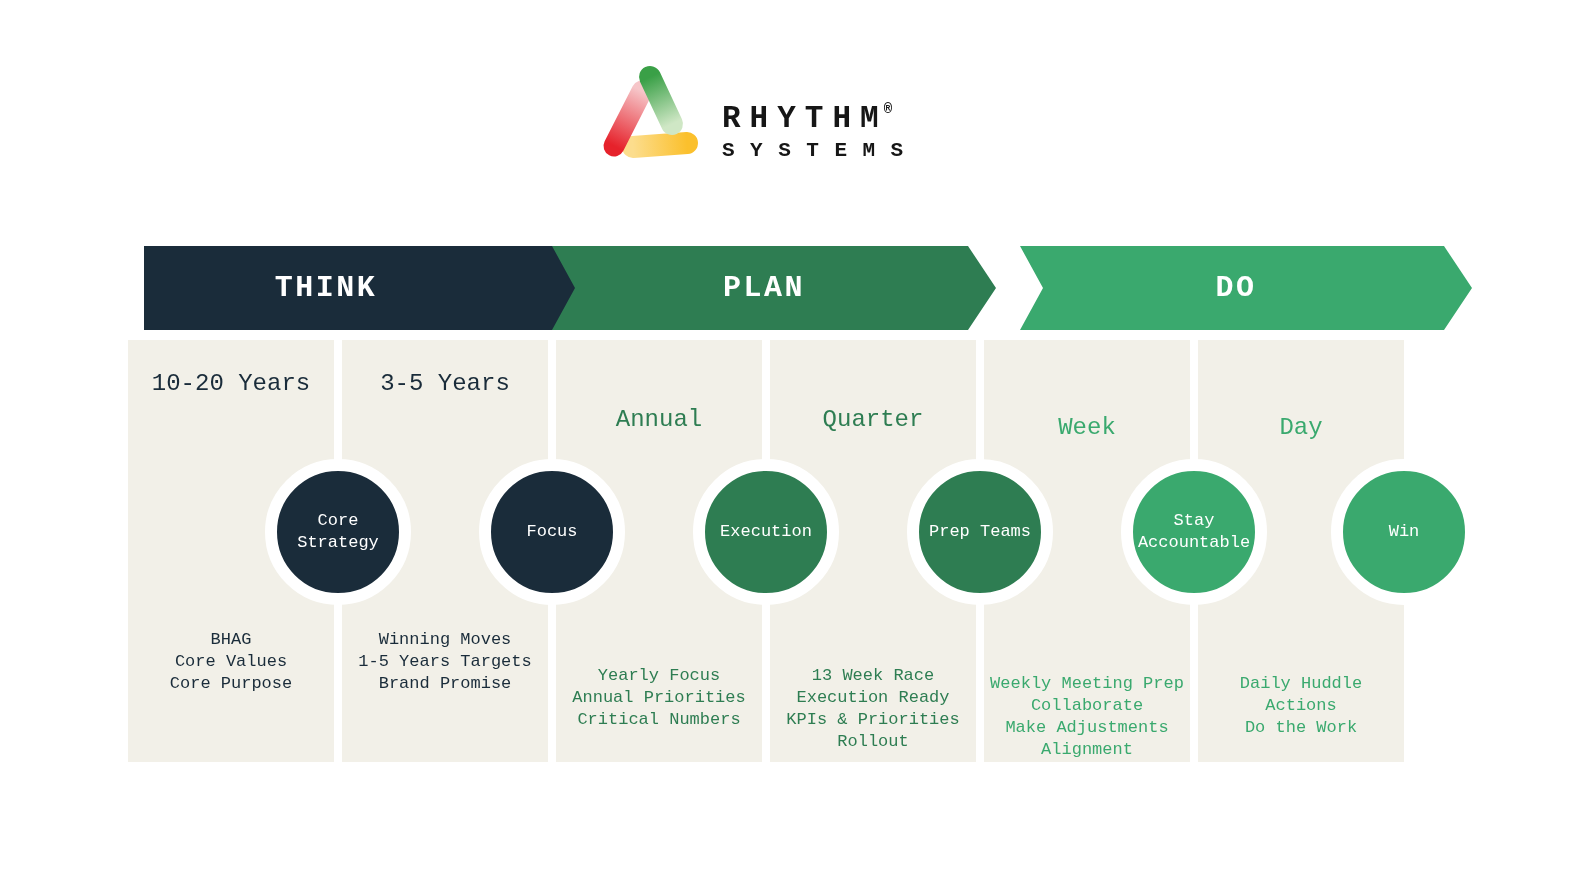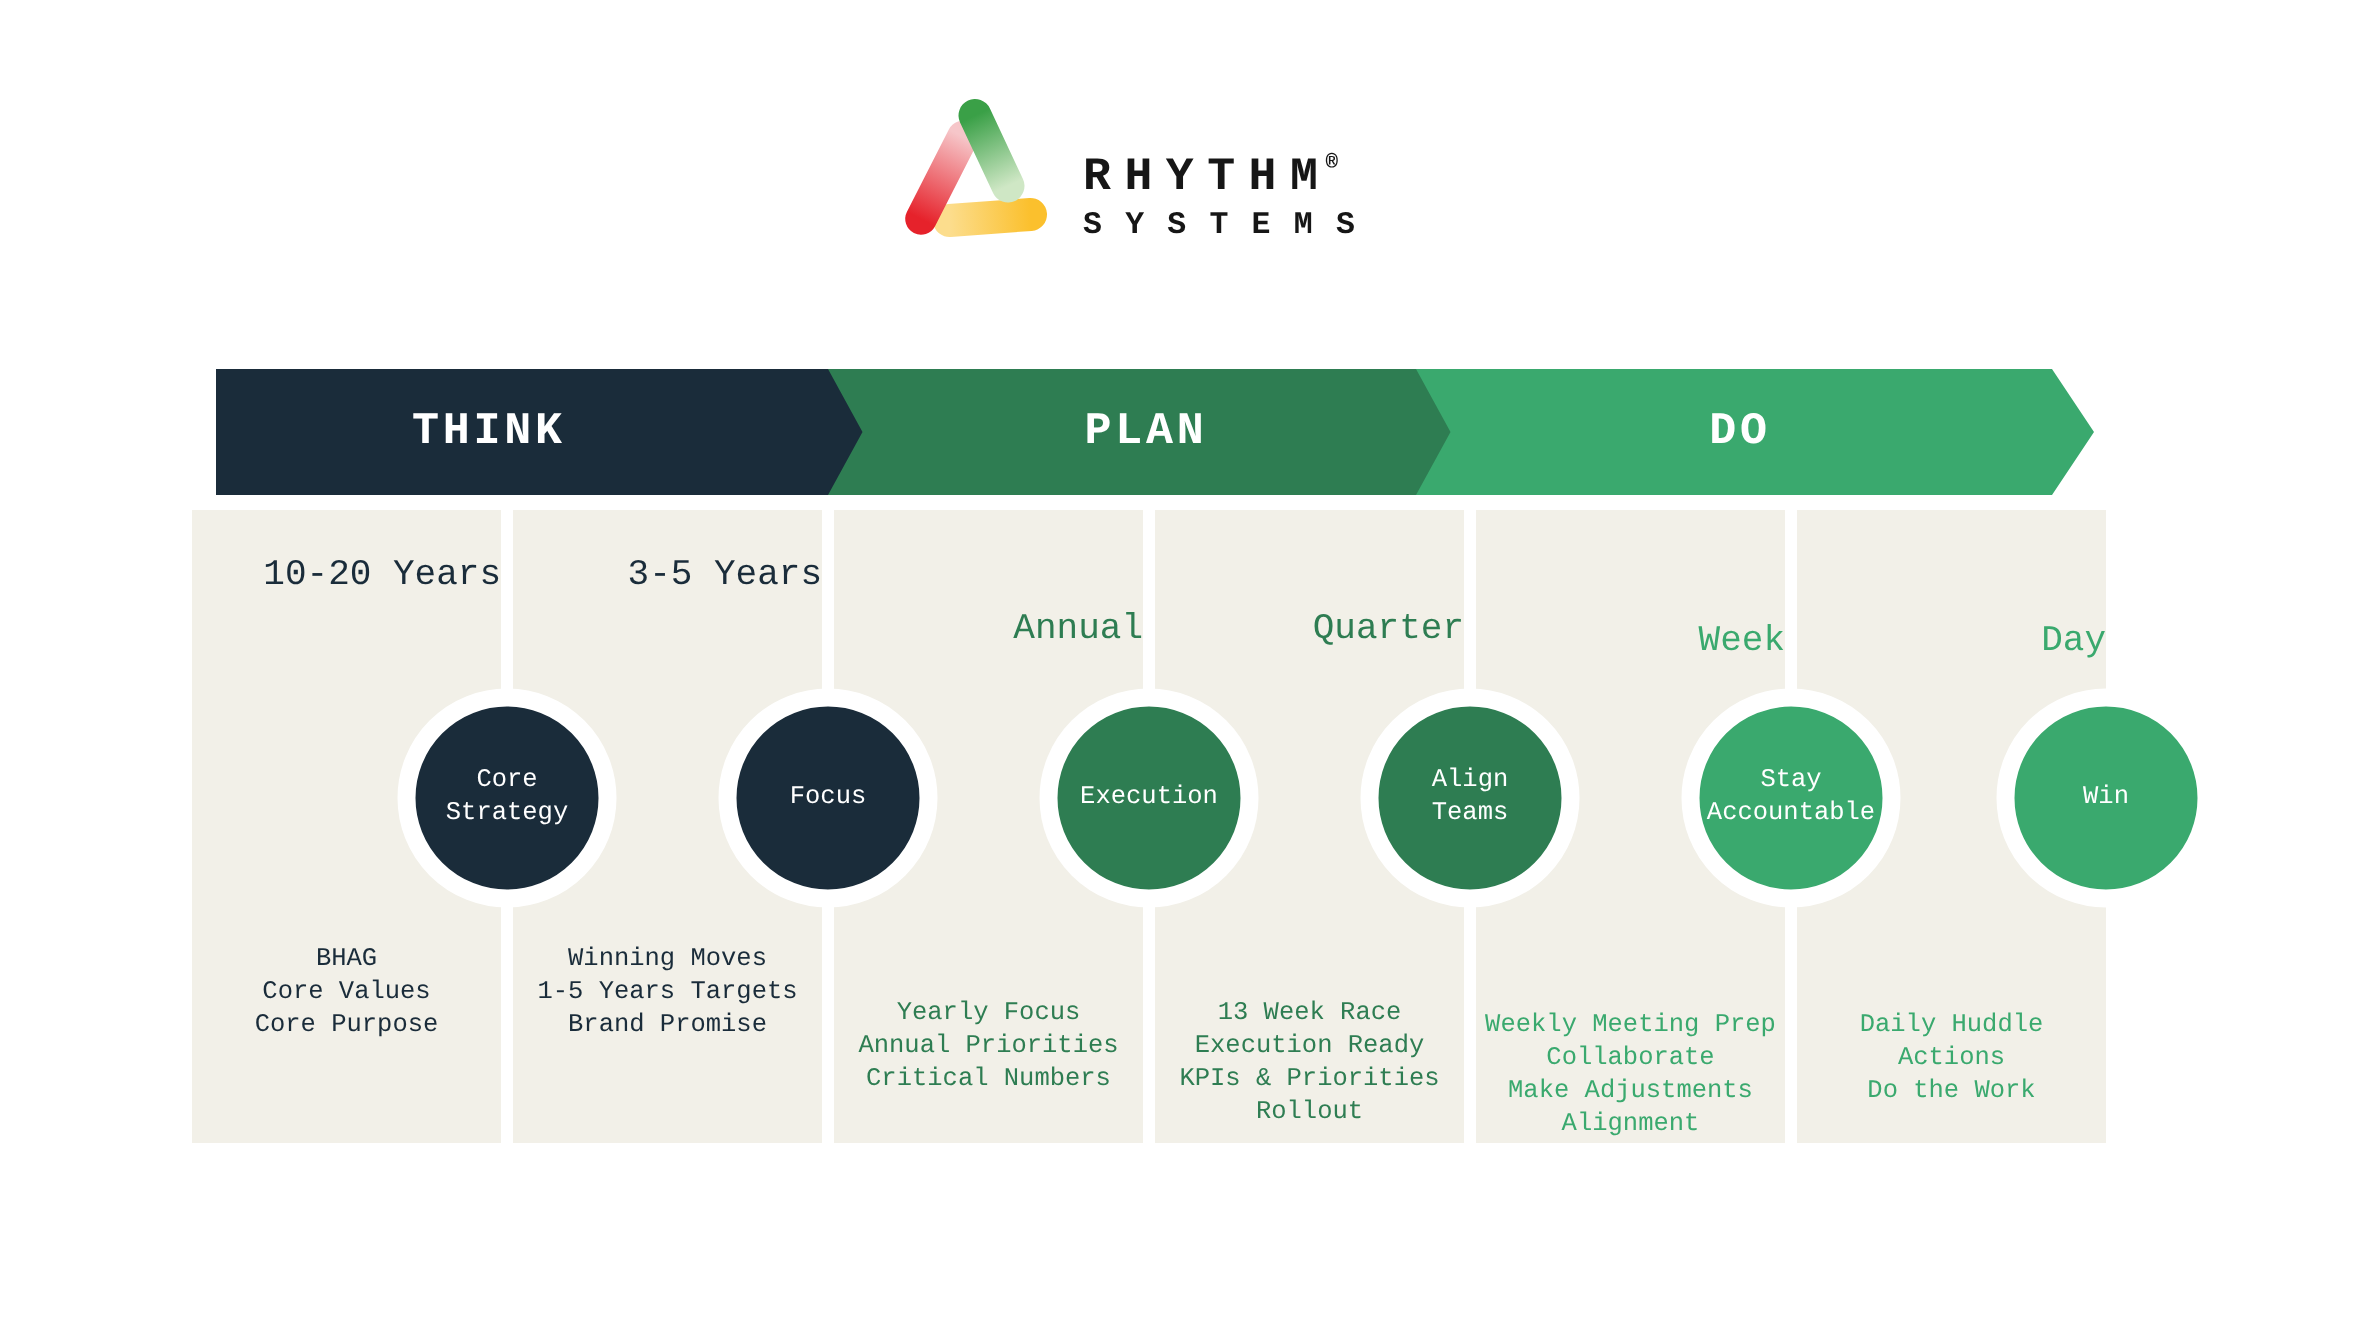--- a/index.html
+++ b/index.html
@@ -33,40 +33,40 @@
     left: 144px; width: 444px; background: #1a2c3a;
     clip-path: polygon(0 0, calc(100% - 28px) 0, 100% 50%, calc(100% - 28px) 100%, 0 100%);
     padding-right: 80px;
   }
   .banner-plan {
     left: 552px; width: 444px; background: #2e7d52;
     clip-path: polygon(0 0, calc(100% - 28px) 0, 100% 50%, calc(100% - 28px) 100%, 0 100%, 23px 50%);
     padding-right: 20px;
   }
   .banner-do {
-    left: 944px; width: 452px; background: #3aa96e;
+    left: 1020px; width: 452px; background: #3aa96e;
     clip-path: polygon(0 0, calc(100% - 28px) 0, 100% 50%, calc(100% - 28px) 100%, 0 100%, 23px 50%);
     padding-right: 20px;
   }
 
   
   .column {
     position: absolute; top: 340px; width: 206px; height: 422px;
     background: #f2f0e8;
   }
   .col-0 { left: 128px; }
   .col-1 { left: 342px; }
   .col-2 { left: 556px; }
   .col-3 { left: 770px; }
   .col-4 { left: 984px; }
   .col-5 { left: 1198px; }
 
   .col-header {
     position: absolute; top: 30px; left: 0; right: 0;
-    text-align: right; font-size: 24px; line-height: 28px;
+    text-align: center; font-size: 24px; line-height: 28px;
   }
   .col-items {
     position: absolute; top: 289px; left: -14px; right: -14px;
     text-align: center; font-size: 17px; line-height: 22px;
   }
   .c-navy  { color: #1a2c3a; }
   .c-gmid  { color: #2e7d52; margin-top: 36px; }
   .c-glight{ color: #3aa96e; margin-top: 44px; }
 
   
@@ -184,21 +184,21 @@
   <div class="circle circ-0">
     <span>Core Strategy</span>
   </div>
   <div class="circle circ-1">
     <span>Focus</span>
   </div>
   <div class="circle circ-2">
     <span>Execution</span>
   </div>
   <div class="circle circ-3">
-    <span>Align Teams</span>
+    <span>Prep Teams</span>
   </div>
   <div class="circle circ-4">
     <span>Stay Accountable</span>
   </div>
   <div class="circle circ-5">
     <span>Win</span>
   </div>
 
 </div>
 

